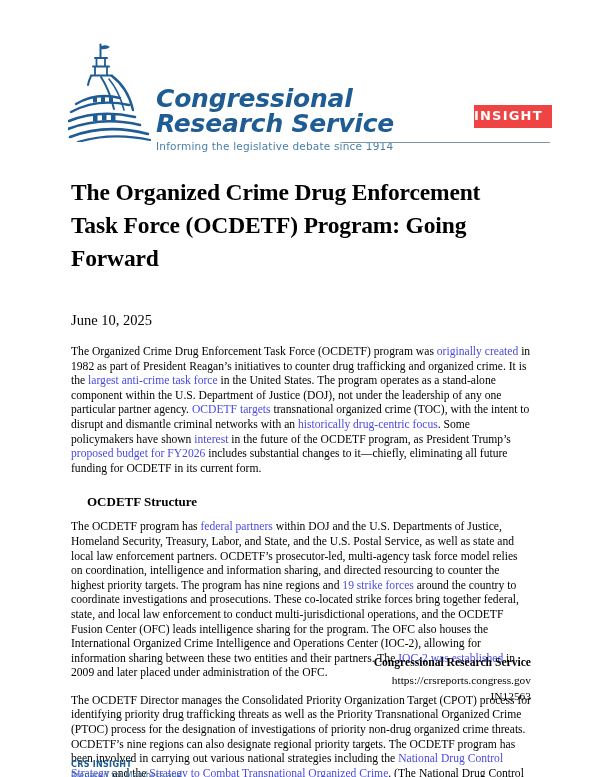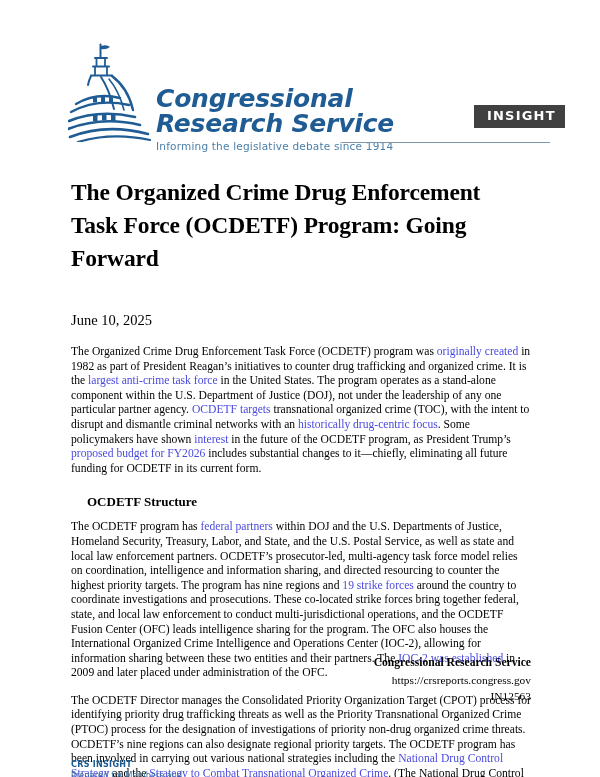--- a/index.html
+++ b/index.html
@@ -65,27 +65,27 @@
     left: 342px;
     top: 142px;
     width: 208px;
     height: 1px;
     background: #7d96ab;
   }
   .insight-badge {
     position: absolute;
     left: 474px;
     top: 105px;
-    background: #404040;
+    background: #ef4444;
     color: #ffffff;
     font-family: "DejaVu Sans", sans-serif;
     font-weight: bold;
     font-size: 13px;
     letter-spacing: 1.2px;
-    padding: 4px 9px 5px 13px;
+    padding: 4px 9px 5px 0;
     line-height: 14px;
   }
 
   
   .content {
     position: absolute;
     left: 71px;
     top: 176px;
     width: 460px;
   }

